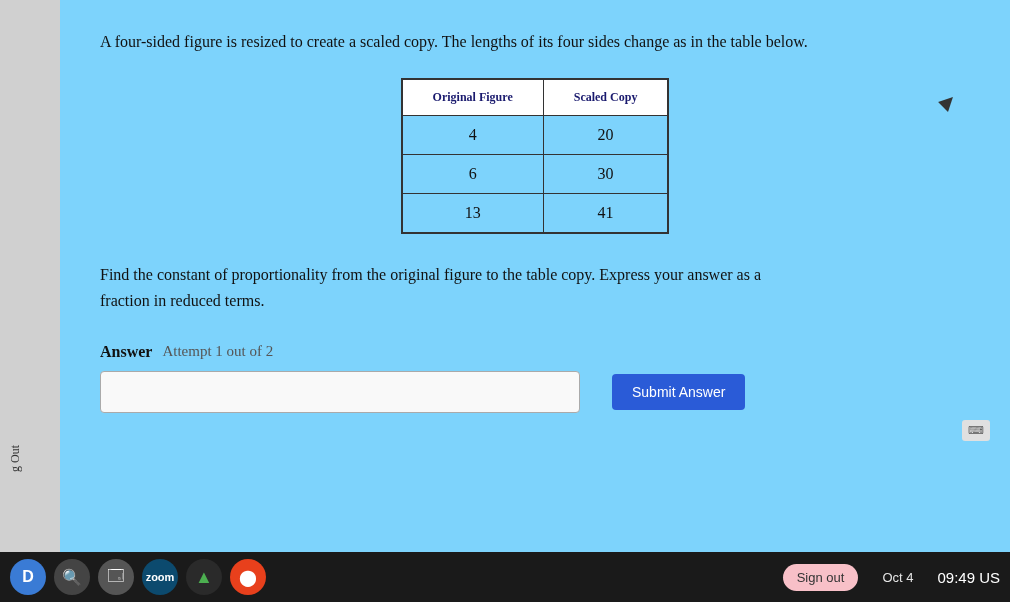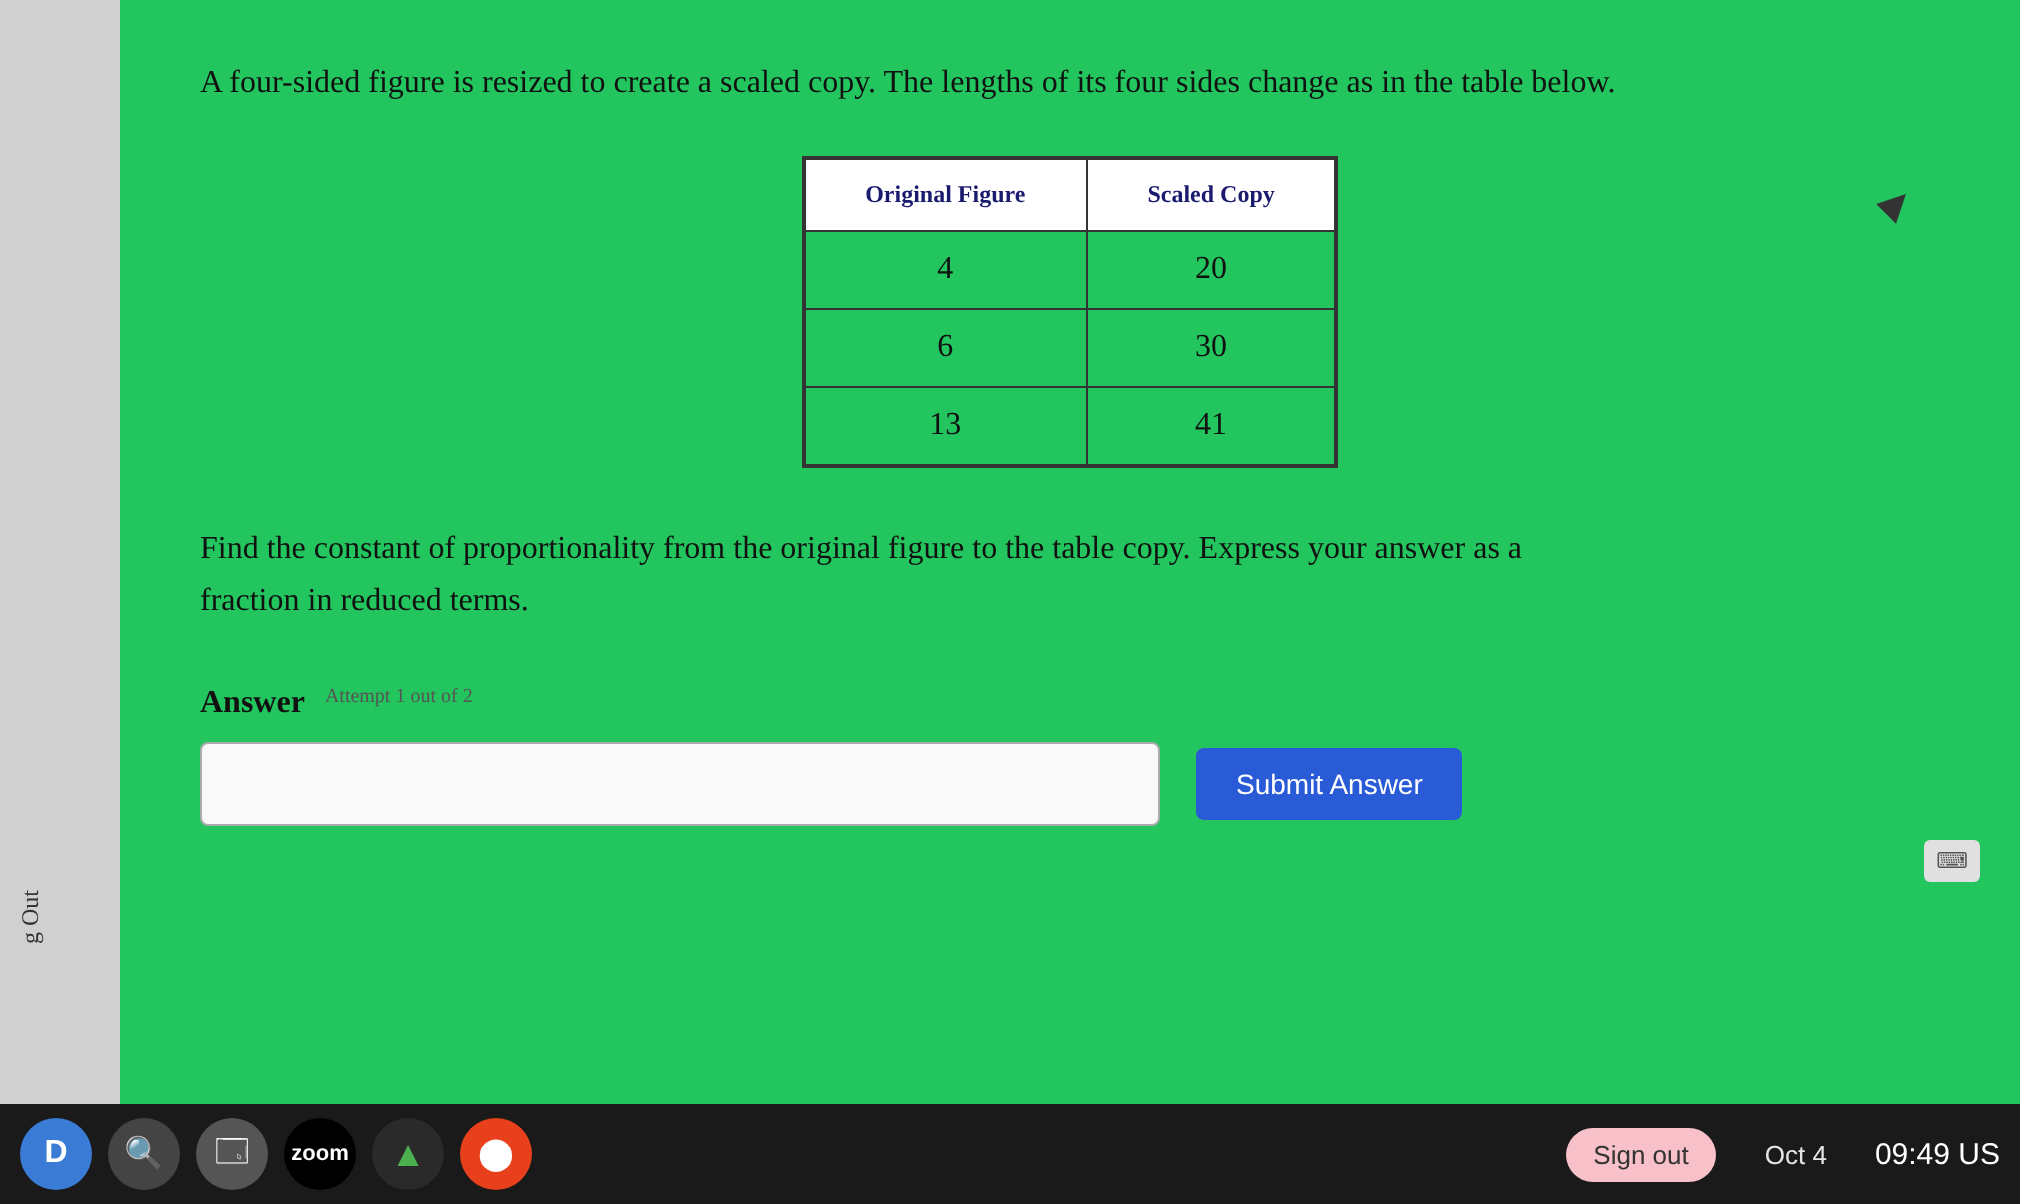--- a/index.html
+++ b/index.html
@@ -12,21 +12,21 @@
       position: relative;
     }
 
     
     .main-content {
       position: absolute;
       top: 0;
       left: 60px;
       right: 0;
       bottom: 50px;
-      background: #22c55e;
+      background: #7dd3fc;
       padding: 30px 40px 30px 40px;
     }
 
     
     .left-sidebar {
       position: absolute;
       top: 0;
       left: 0;
       width: 60px;
       bottom: 50px;
@@ -102,28 +102,28 @@
       gap: 10px;
     }
 
     .answer-label {
       font-size: 16px;
       font-weight: bold;
       color: #111;
     }
 
     .attempt-label {
-      font-size: 10px;
+      font-size: 15px;
       color: #555;
     }
 
     .answer-input-row {
       display: flex;
       align-items: center;
-      gap: 18px;
+      gap: 32px;
     }
 
     .answer-input {
       width: 480px;
       height: 42px;
       border: 1.5px solid #aaa;
       border-radius: 4px;
       background: #f9f9f9;
       padding: 0 12px;
       font-size: 16px;
@@ -174,21 +174,21 @@
       display: flex;
       align-items: center;
       justify-content: center;
       font-size: 18px;
       cursor: pointer;
     }
 
     .taskbar-icon.blue { background: #3a7bd5; }
     .taskbar-icon.dark { background: #333; }
     .taskbar-icon.red-orange { background: #e8401c; }
-    .taskbar-icon.teal { background: #000000; }
+    .taskbar-icon.teal { background: #0c4a6e; }
 
     .taskbar-spacer { flex: 1; }
 
     .taskbar-right {
       display: flex;
       align-items: center;
       gap: 24px;
     }
 
     .sign-out-btn {

